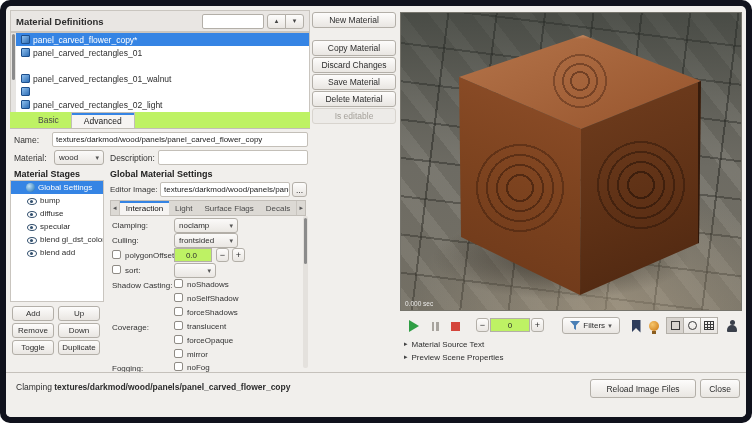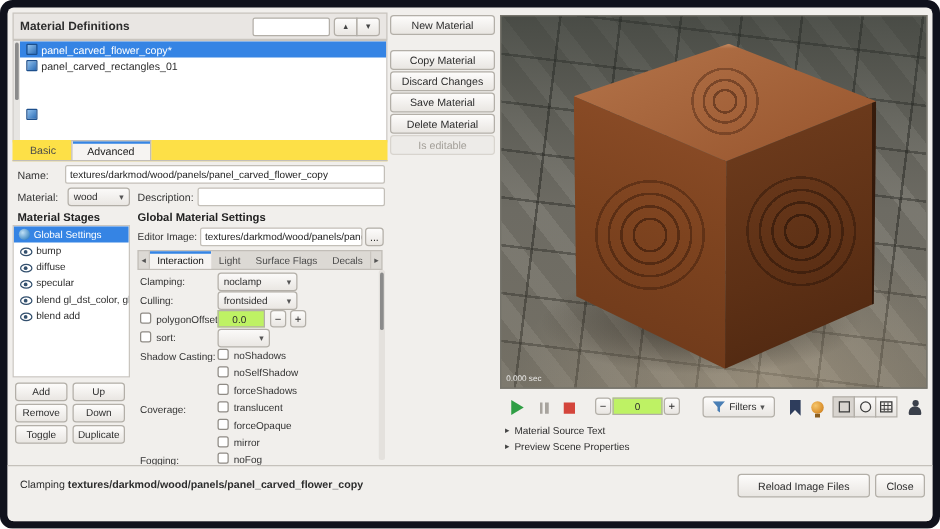--- a/index.html
+++ b/index.html
@@ -39,31 +39,31 @@
   .tree-scroll { position:absolute; left:0; top:0; width:5px; height:100%; background:#e7e5e2; }
   .tree-thumb { position:absolute; left:1px; top:1px; width:3px; height:46px; background:#8b8b8b; border-radius:2px; }
   .trow { position:absolute; left:5px; right:0; height:13px; display:flex; align-items:center; gap:3px;
           padding-left:5px; font-size:8.5px; white-space:nowrap; }
   .trow.sel { background:#3584e4; color:#fff; }
   .mico { width:9px; height:9px; border-radius:1px; background:linear-gradient(135deg,#8fc0ee,#2d6db5);
           border:1px solid #1d4f8c; flex:0 0 auto; }
 
   .side-btn { position:absolute; left:306px; width:84px; height:16px; }
 
-  .tabs { position:absolute; left:4px; top:106px; width:300px; height:17px; background:#fde047;
-          border-bottom:1px solid #c2beb8; display:flex; align-items:stretch; padding-left:2px; }
+  .tabs { position:absolute; left:4px; top:106px; width:300px; height:17px; background:#bef264;
+          border-bottom:1px solid #c2beb8; display:flex; align-items:stretch; padding-left:16px; }
   .tab { padding:0 12px; display:flex; align-items:center; font-size:8.5px; color:#4a4a4a; }
   .tab.active { background:#f6f4f2; border:1px solid #c2beb8; border-bottom:none; color:#1a1a1a;
                 box-shadow: inset 0 2px 0 #3584e4; }
 
   .sect { position:absolute; font-weight:bold; font-size:9px; color:#222; }
 
   .stage-list { position:absolute; left:4px; top:174px; width:94px; height:122px; background:#fff;
                 border:1px solid #c9c5bf; overflow:hidden; }
-  .srow { position:relative; height:13px; display:flex; align-items:center; gap:3px; padding-left:4px;
+  .srow { position:relative; height:13px; display:flex; align-items:center; gap:3px; padding-left:15px;
           font-size:8px; white-space:nowrap; overflow:hidden; }
   .srow.sel { background:#3584e4; color:#fff; }
   .gico { width:9px; height:9px; border-radius:50%; background:radial-gradient(circle at 35% 35%, #bfe0f5, #4a90c8 70%, #24567e); flex:0 0 auto; }
   .eye { width:11px; height:10px; position:relative; flex:0 0 auto; }
   .eye::before { content:""; position:absolute; left:0.5px; top:2px; width:8px; height:5px;
                  border:1px solid #33506e; border-radius:50%; }
   .eye::after { content:""; position:absolute; left:3.5px; top:4px; width:3px; height:3px;
                 background:#33506e; border-radius:50%; }
   .sbtn { position:absolute; width:42px; height:15px; font-size:8px; }
 
@@ -181,22 +181,30 @@
             <div class="tree-thumb"></div>
           </div>
         <div class="trow sel" style="top:0">
             <span class="mico"></span>
             <span>panel_carved_flower_copy*</span>
           </div>
         <div class="trow" style="top:13px">
             <span class="mico"></span>
             <span>panel_carved_rectangles_01</span>
           </div>
+        <div class="trow" style="top:39px">
+            <span class="mico"></span>
+            <span>panel_carved_rectangles_01_walnut</span>
+          </div>
         <div class="trow" style="top:52px">
             <span class="mico"></span>
+          </div>
+        <div class="trow" style="top:65px">
+            <span class="mico"></span>
+            <span>panel_carved_rectangles_02_light</span>
           </div>
         <div class="trow" style="top:78px">
             <span class="mico"></span>
             <span>panel_carved_rectangles_03</span>
           </div>
       </div>
 
       <div class="btn side-btn" style="top:6px">New Material</div>
       <div class="btn side-btn" style="top:34px">Copy Material</div>
       <div class="btn side-btn" style="top:51px">Discard Changes</div>

